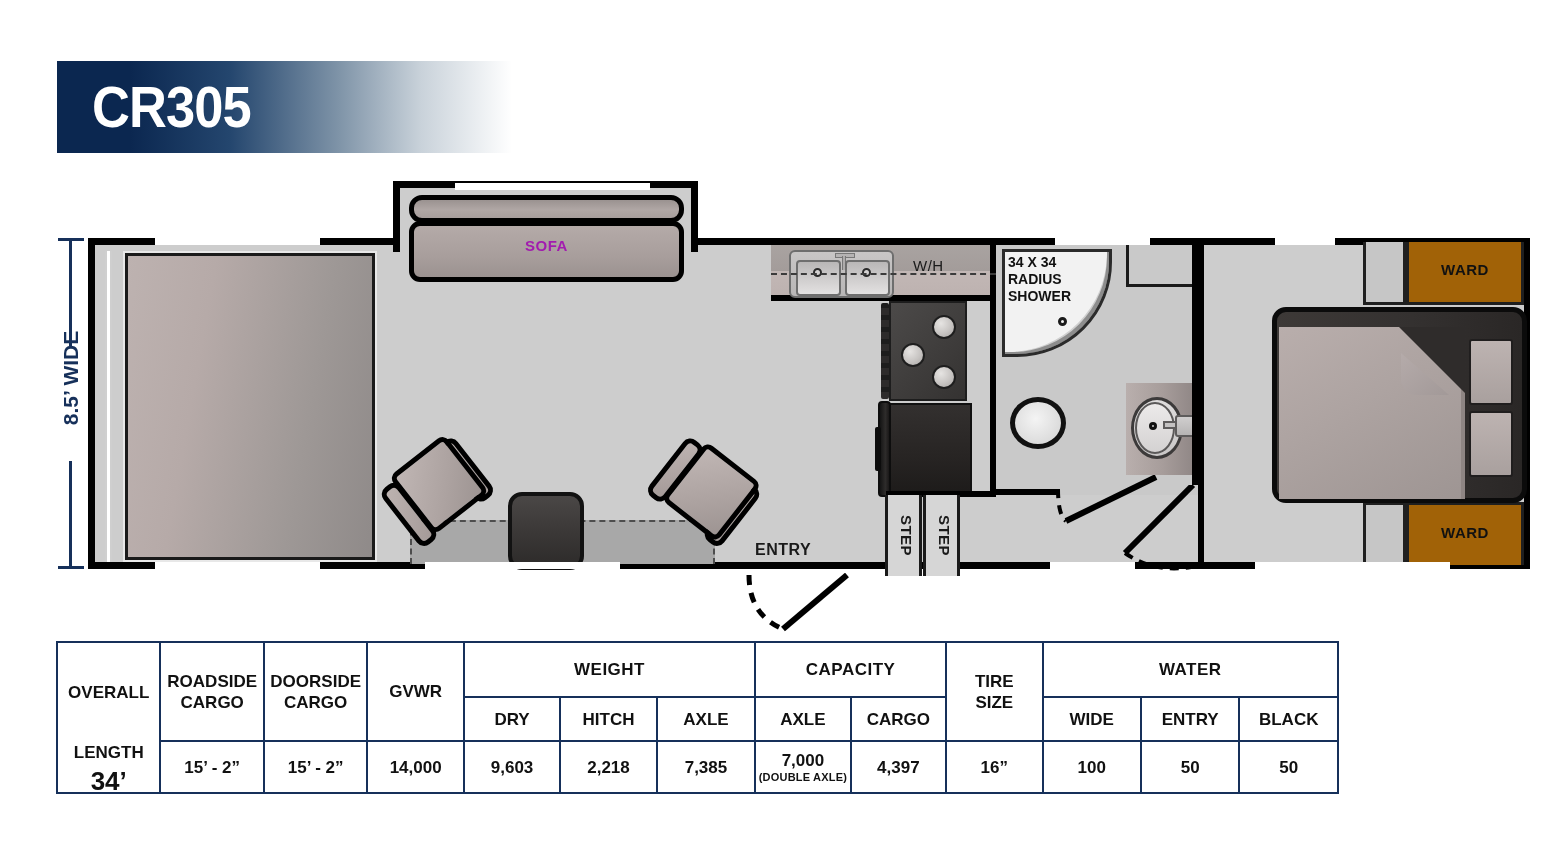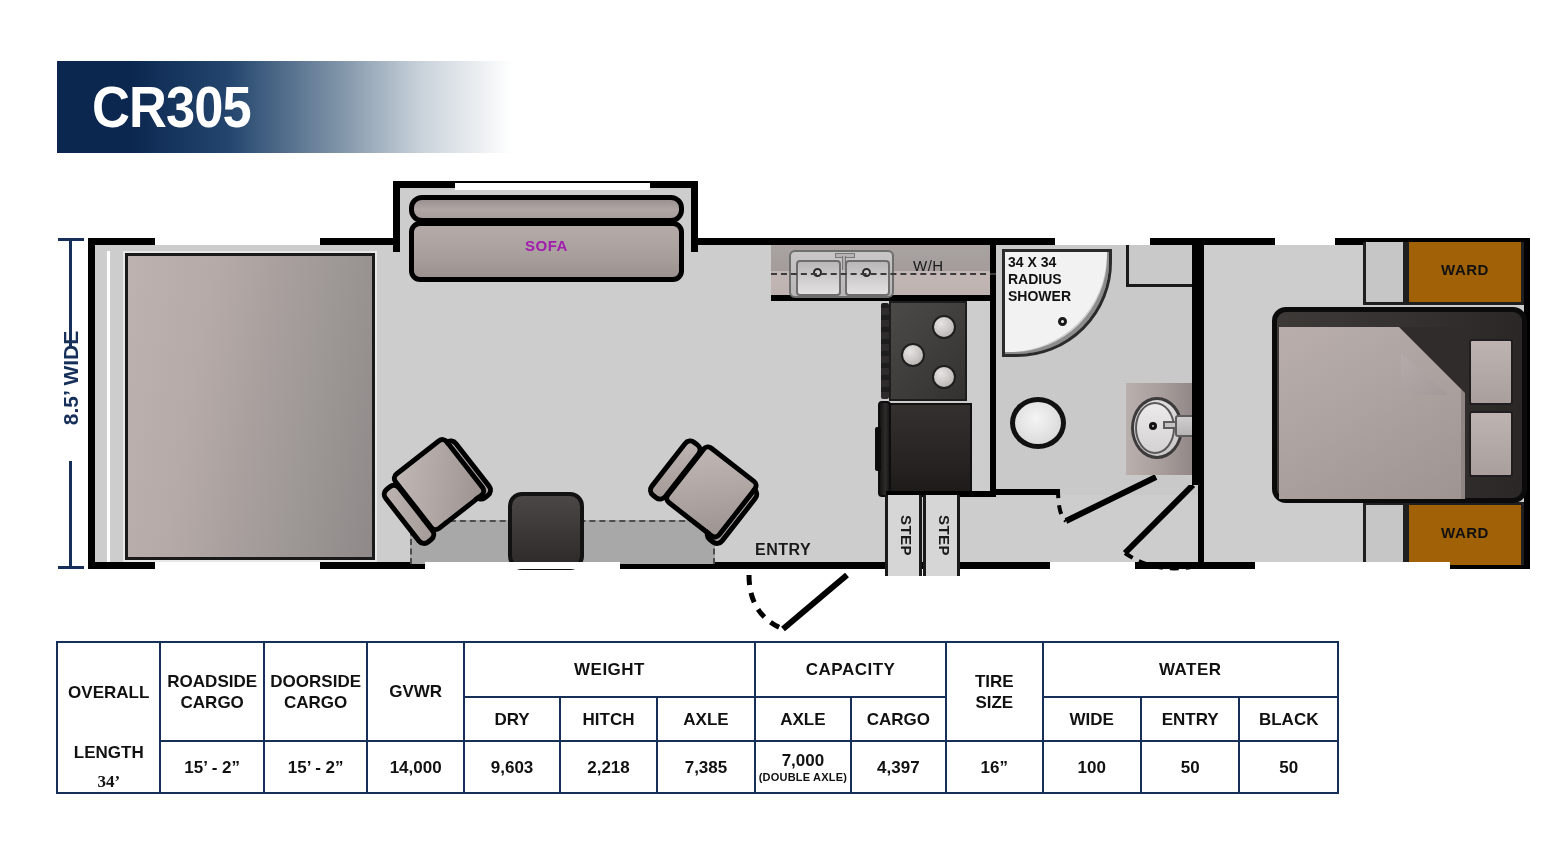--- a/index.html
+++ b/index.html
@@ -612,21 +612,21 @@
     background: #ffffff;
     border: none;
   }
   .small-note {
     display: block;
     font-size: 11px;
     line-height: 13px;
     letter-spacing: 0.2px;
   }
   .ol-title { font-size: 17px; line-height: 20px; display:block;margin-top:40px; }
-  .ol-val { font-size: 17px; display:block; margin-top: 8px; font-family: Liberation Serif, serif; }
+  .ol-val { font-size: 26px; display:block; margin-top: 8px; }
 </style>
 </head>
 <body>
 
 <div id="page">
 
   <div id="title-banner"></div>
   <div id="title-text">CR305</div>
 
   <div id="dim-bracket">

